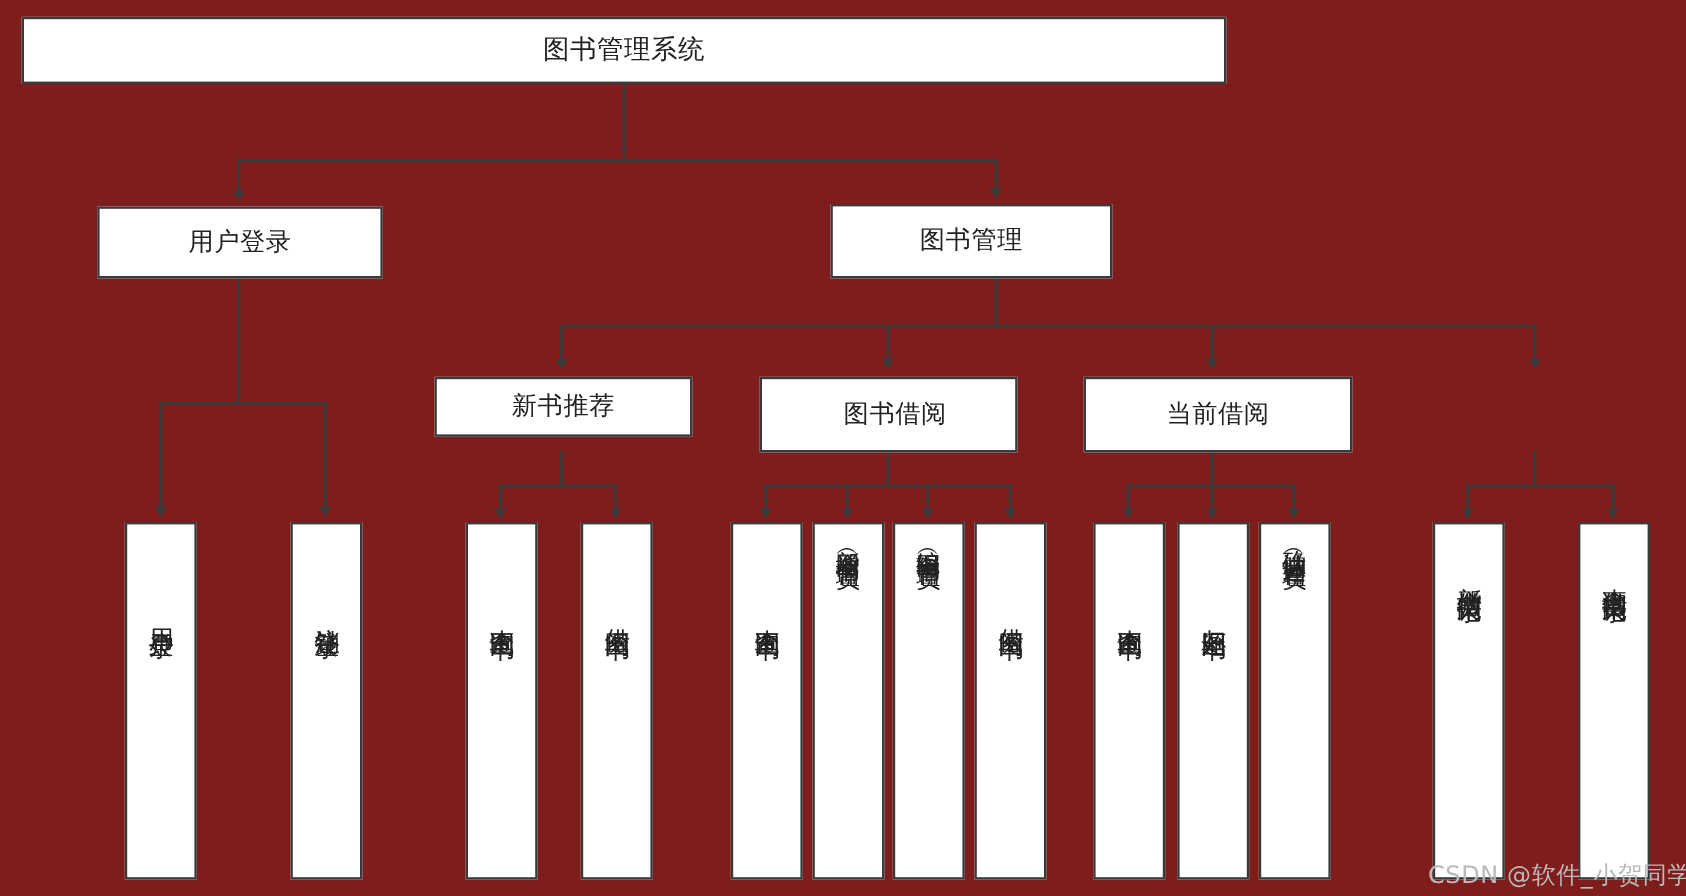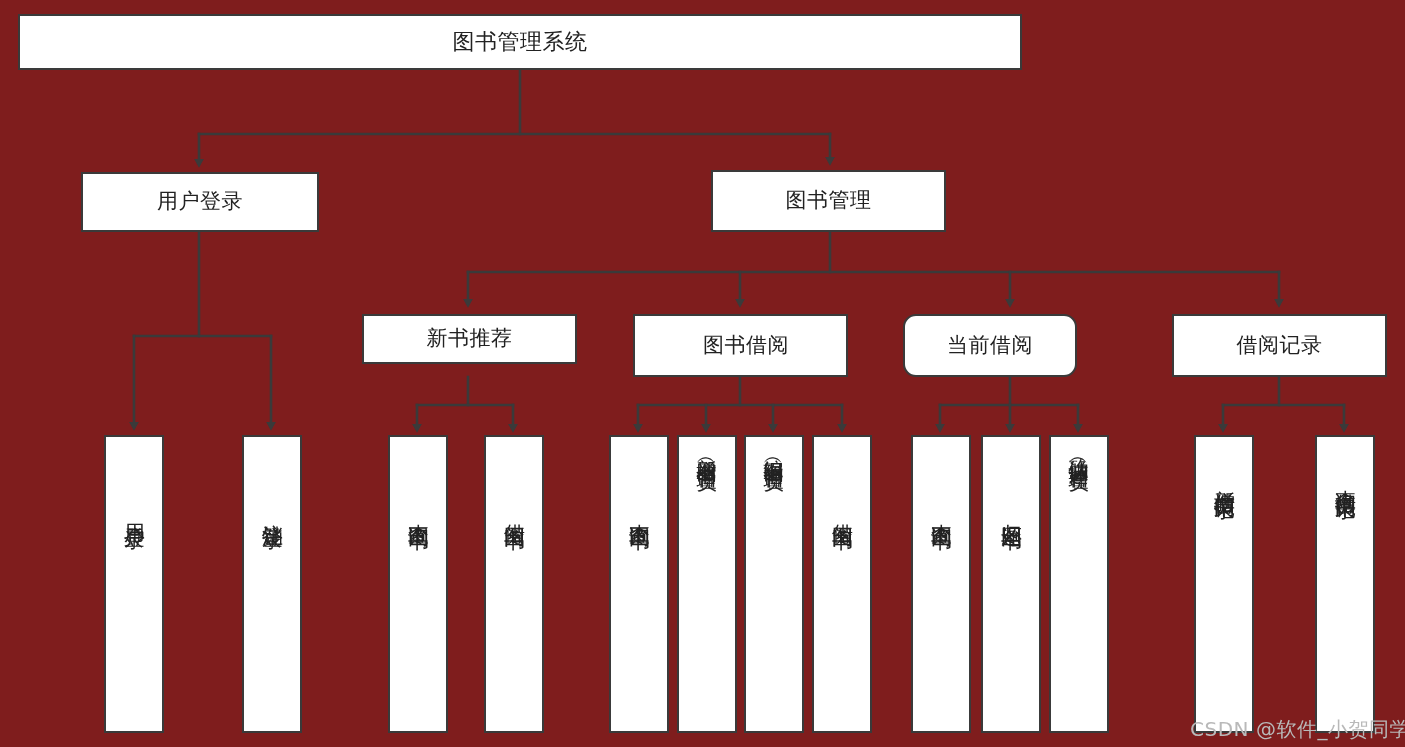--- a/index.html
+++ b/index.html
@@ -132,35 +132,32 @@
     </g>
   </svg>
 
   <div class="node h root" style="left:18px; top:14px; width:1004px; height:56px;">
     <span class="lbl">图书管理系统</span>
   </div>
 
   <div class="node h" style="left:81px; top:172px; width:238px; height:60px;">
     <span class="lbl">用户登录</span>
   </div>
-  <div class="node h" style="left:711px; top:170px; width:235px; height:62px;">
+  <div class="node h" style="left:692px; top:170px; width:235px; height:62px;">
     <span class="lbl">图书管理</span>
   </div>
 
   <div class="node h" style="left:362px; top:314px; width:215px; height:50px;">
     <span class="lbl">新书推荐</span>
   </div>
   <div class="node h" style="left:633px; top:314px; width:215px; height:63px;padding-left:11px;">
     <span class="lbl">图书借阅</span>
   </div>
-  <div class="node h" style="left:903px; top:314px; width:174px; height:63px;border-radius:13px;">
+  <div class="node h" style="left:903px; top:314px; width:224px; height:63px;">
     <span class="lbl">当前借阅</span>
-  </div>
-  <div class="node h" style="left:1172px; top:314px; width:215px; height:63px;">
-    <span class="lbl">借阅记录</span>
   </div>
 
   <div class="node v" style="left:104px; top:435px; width:60px; height:298px; padding-top:70px;">
     <span class="lbl">用户登录</span>
   </div>
   <div class="node v" style="left:242px; top:435px; width:60px; height:298px; padding-top:70px;">
     <span class="lbl">注销登录</span>
   </div>
 
   <div class="node v" style="left:388px; top:435px; width:60px; height:298px; padding-top:70px;">

